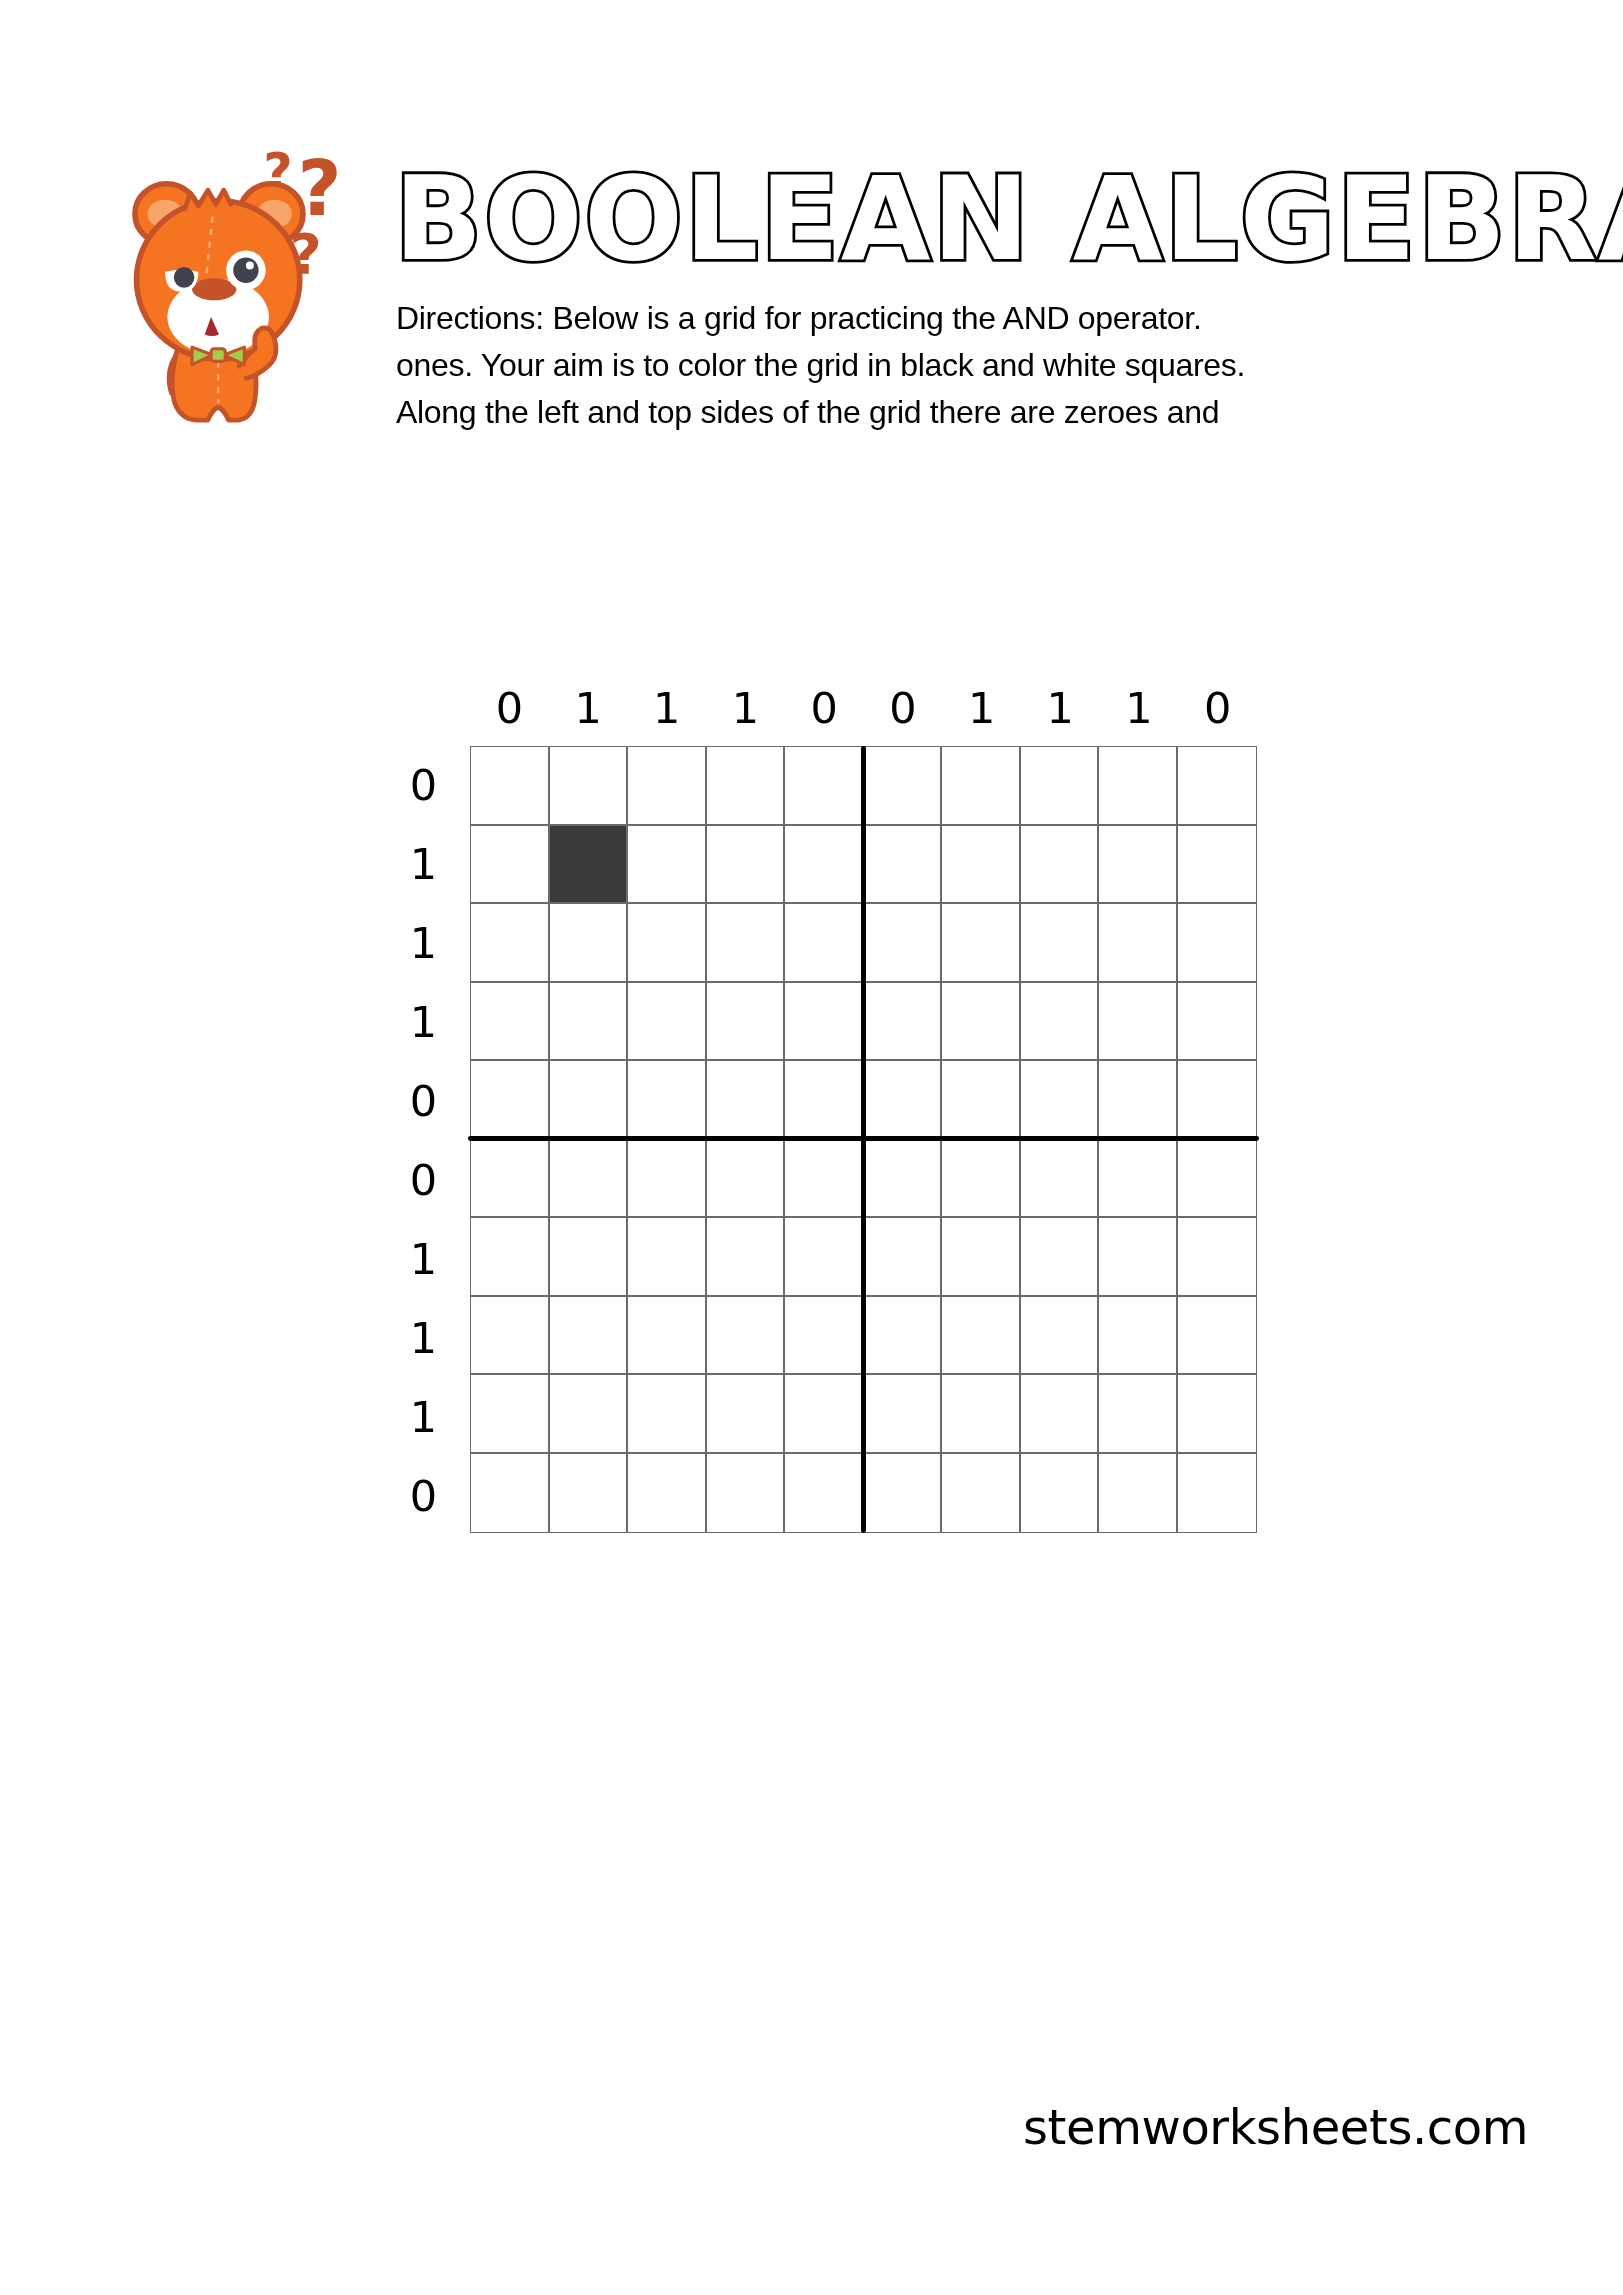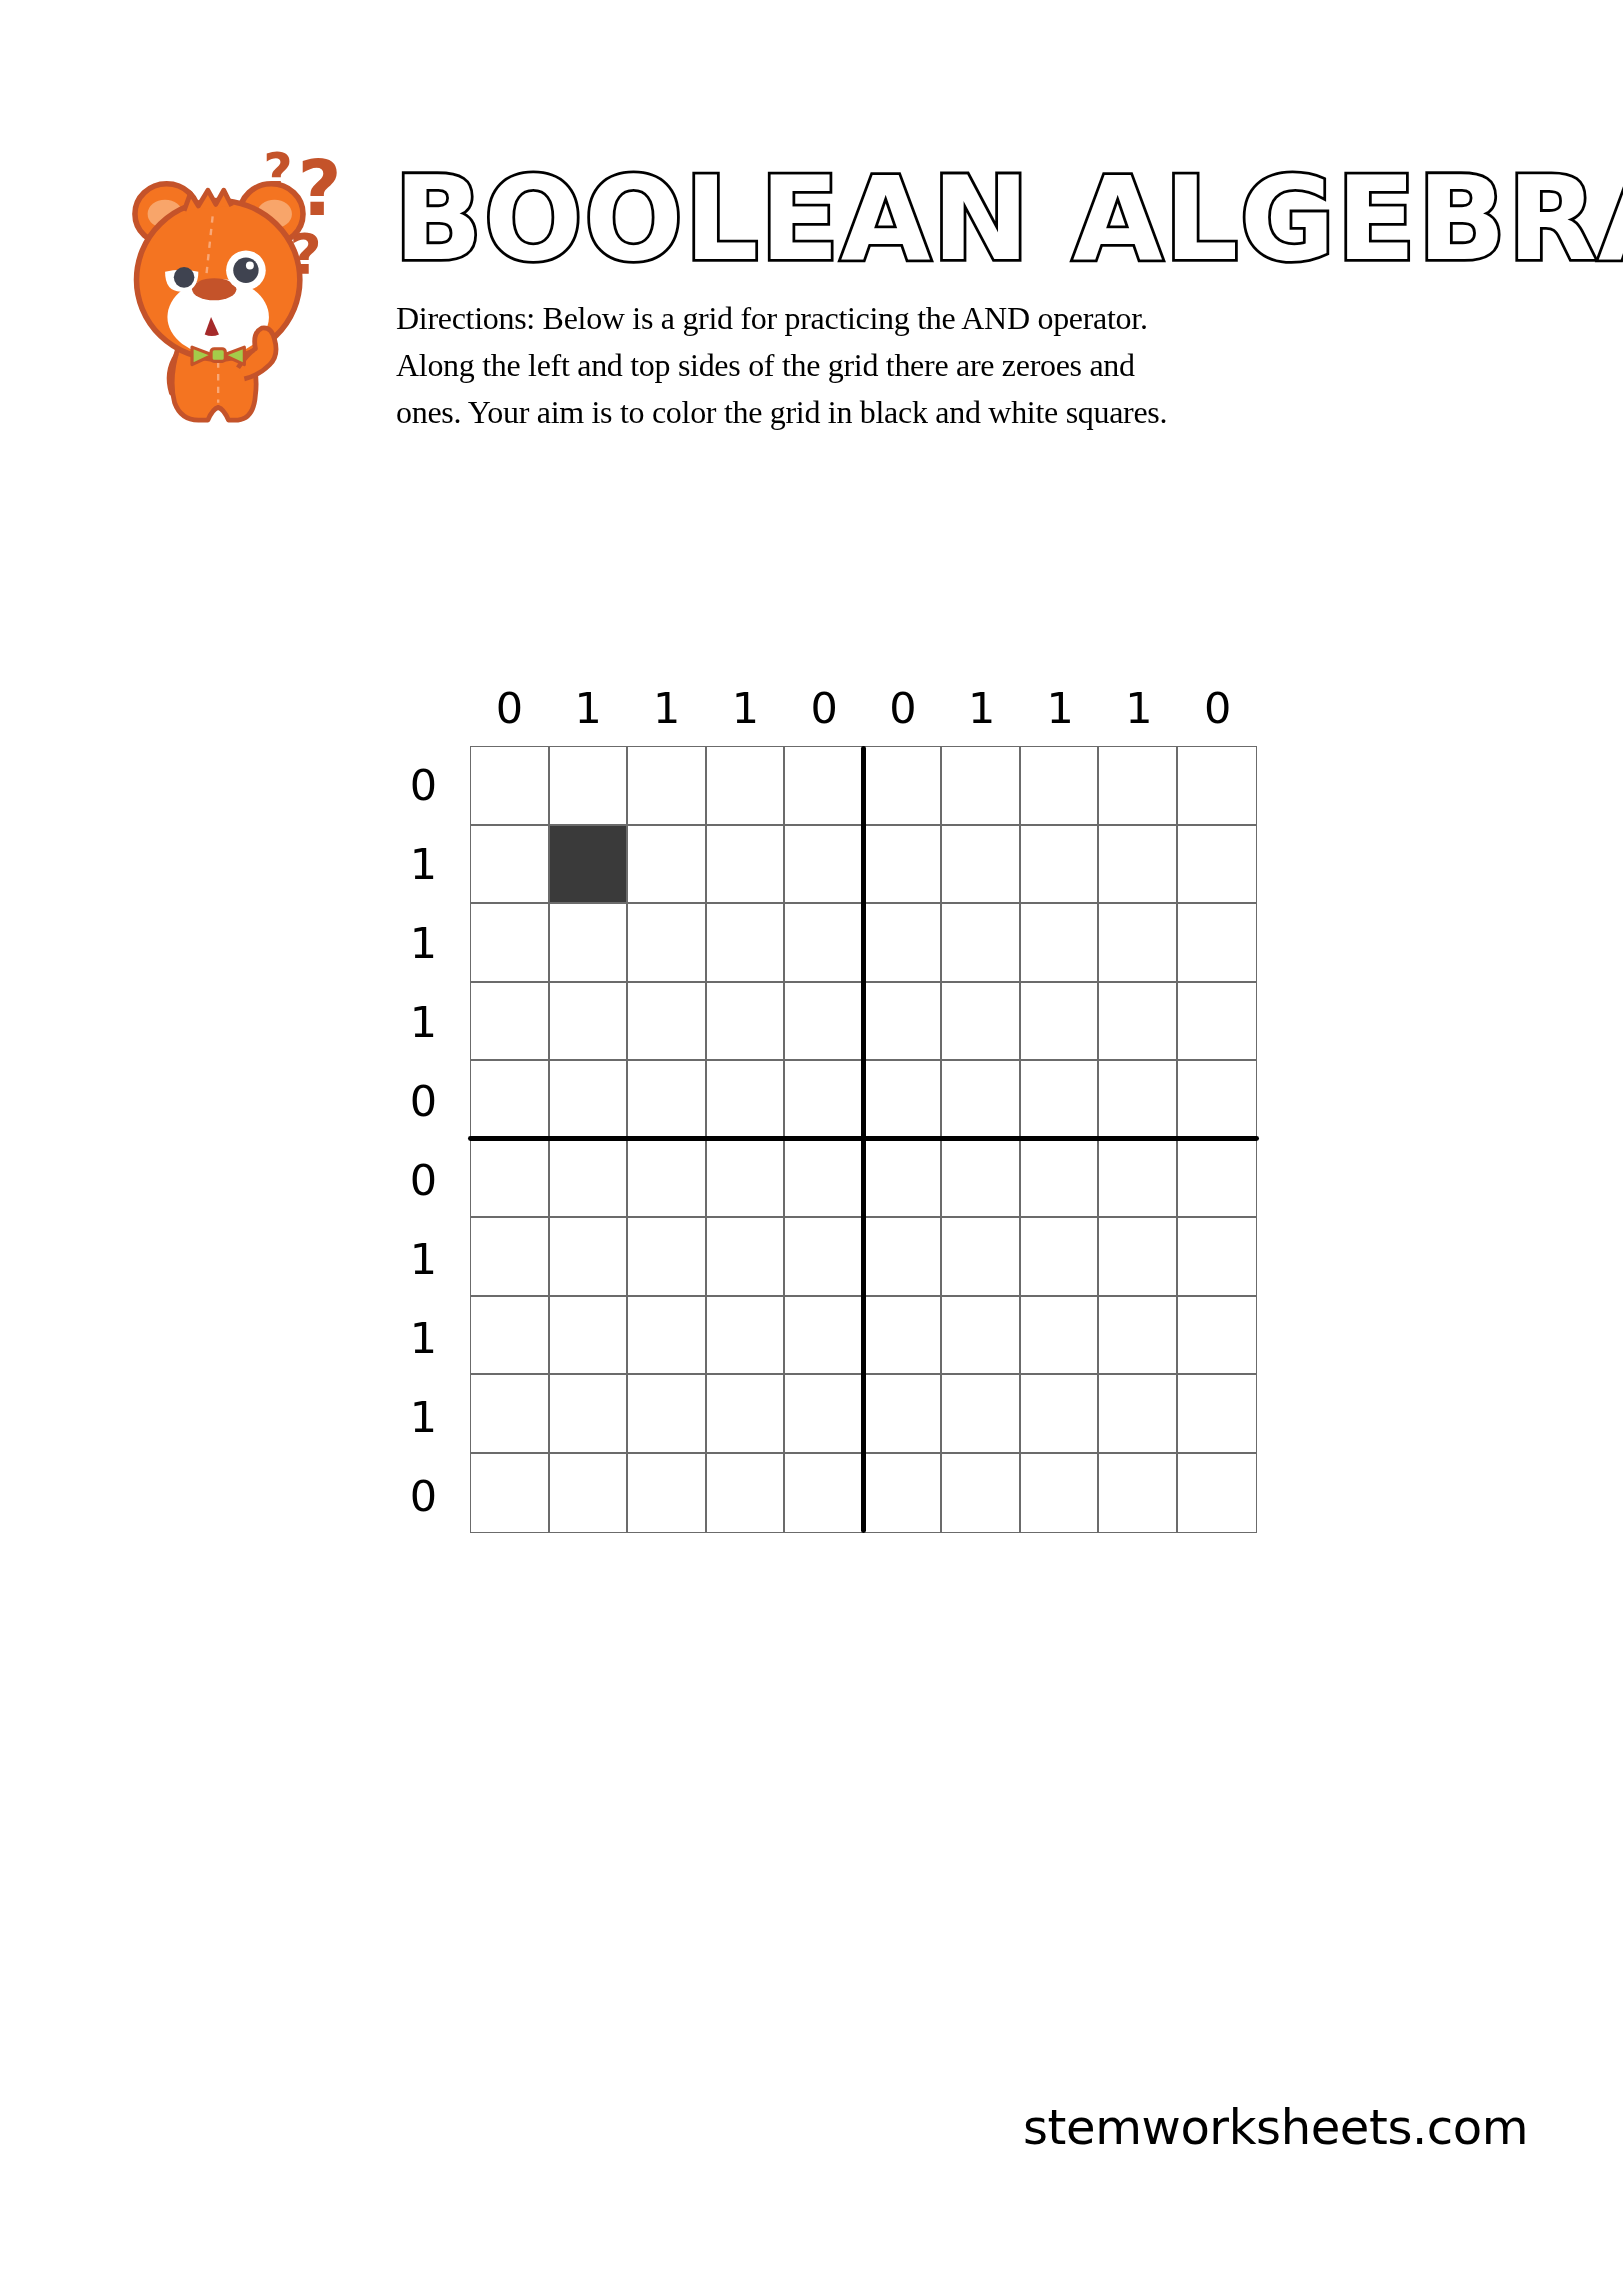--- a/index.html
+++ b/index.html
@@ -4,21 +4,21 @@
 <style>
   html, body { margin: 0; padding: 0; background: #ffffff; }
   body { width: 1624px; height: 2295px; position: relative; overflow: hidden;
          font-family: "DejaVu Sans", "Liberation Sans", sans-serif; color: #000; }
   .mascot { position: absolute; left: 119px; top: 141px; width: 238px; height: 287px; }
   .title { position: absolute; left: 394px; top: 155px; margin: 0;
            font-family: "DejaVu Sans", sans-serif; font-weight: bold; font-size: 116px;
            line-height: 127px; letter-spacing: 1.6px; white-space: nowrap;
            color: #ffffff; -webkit-text-stroke: 5.6px #000; paint-order: stroke fill; }
   .directions { position: absolute; left: 396px; top: 295px; width: 1031px;
-                font-family: Liberation Serif, serif; font-size: 32px; line-height: 47px;
+                font-family: Liberation Sans, sans-serif; font-size: 32px; line-height: 47px;
                 letter-spacing: -0.3px; }
   .directions div { white-space: nowrap; }
   .col-labels { position: absolute; left: 470px; top: 680px; width: 787px; height: 56px; display: flex; }
   .col-labels span { width: 79px; text-align: center; font-size: 43px; line-height: 56px;
                      font-family: "DejaVu Sans", sans-serif; }
   .row-labels { position: absolute; left: 392px; top: 746px; width: 63px; height: 787px; display: flex; flex-direction: column; }
   .row-labels span { height: 79px; line-height: 79px; text-align: center; font-size: 43px;
                      font-family: "DejaVu Sans", sans-serif; }
   .grid { position: absolute; left: 470px; top: 746px; width: 787px; height: 787px;
           display: grid; grid-template-columns: repeat(10, 1fr); grid-template-rows: repeat(10, 1fr);
@@ -73,22 +73,22 @@
     <path d="M92 260 L118 270 L92 282 Z" fill="#a4cc4a" stroke="#c4532a" stroke-width="4" stroke-linejoin="round"></path>
     <path d="M158 260 L132 270 L158 282 Z" fill="#a4cc4a" stroke="#c4532a" stroke-width="4" stroke-linejoin="round"></path>
     <rect x="116" y="262" width="18" height="16" rx="4" fill="#a4cc4a" stroke="#c4532a" stroke-width="4"></rect>
   </g>
 </svg>
 
 <h1 class="title">BOOLEAN ALGEBRA</h1>
 
 <div class="directions">
   <div>Directions: Below is a grid for practicing the AND operator.</div>
+  <div>ones. Your aim is to color the grid in black and white squares.</div>
   <div>Along the left and top sides of the grid there are zeroes and</div>
-  <div>ones. Your aim is to color the grid in black and white squares.</div>
 </div>
 
 <div class="col-labels">
   <span>0</span>
   <span>1</span>
   <span>1</span>
   <span>1</span>
   <span>0</span>
   <span>0</span>
   <span>1</span>

